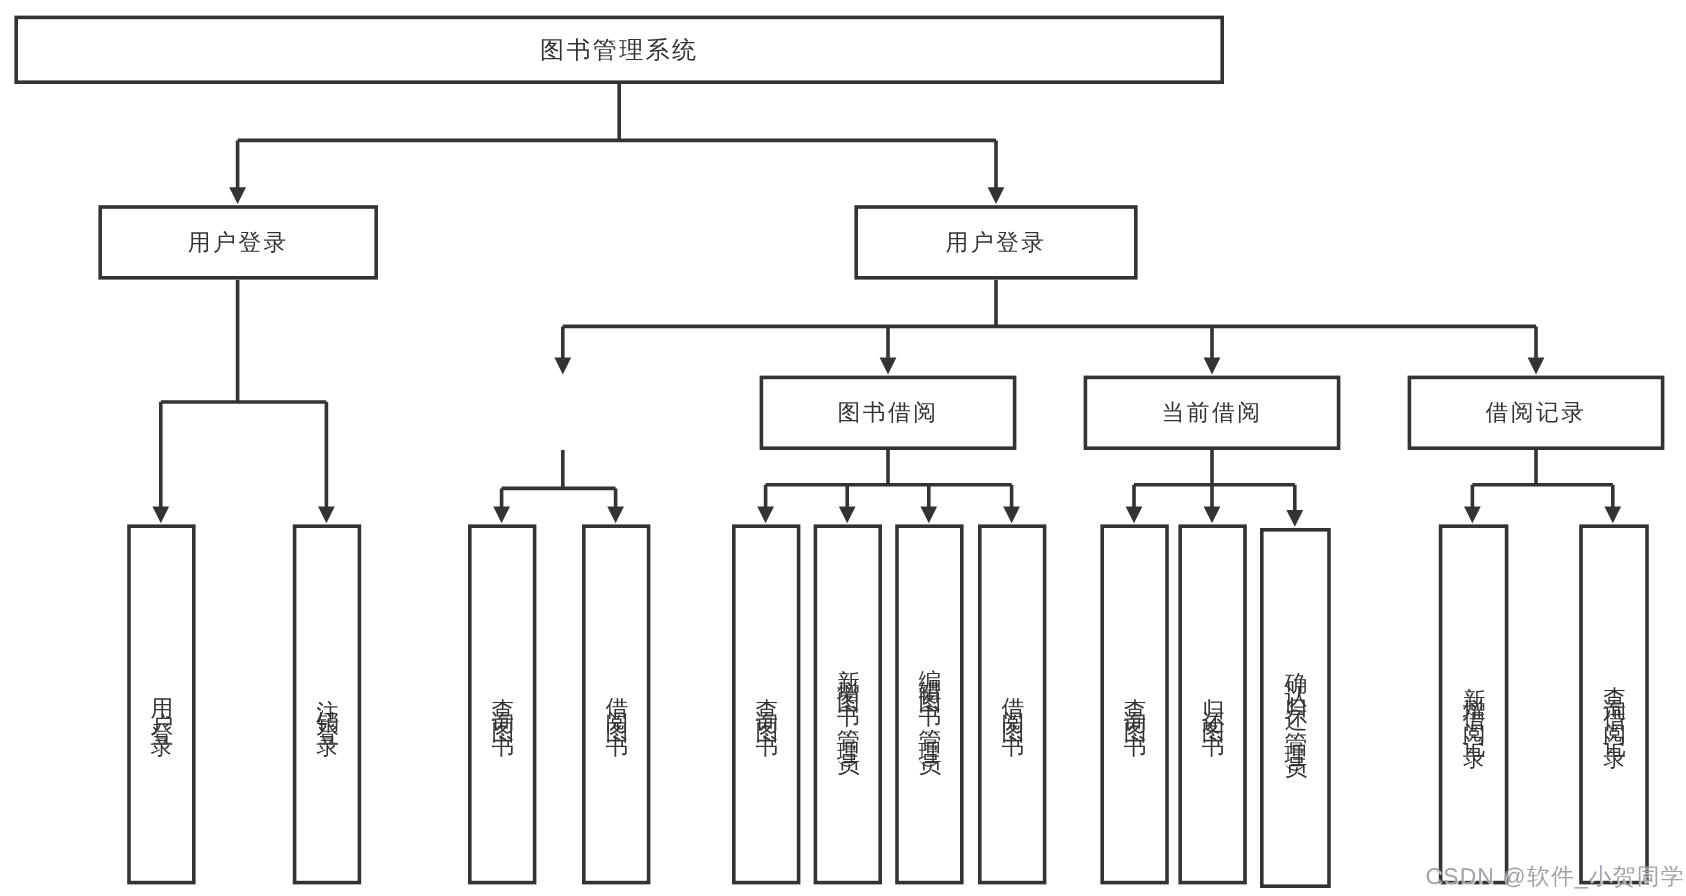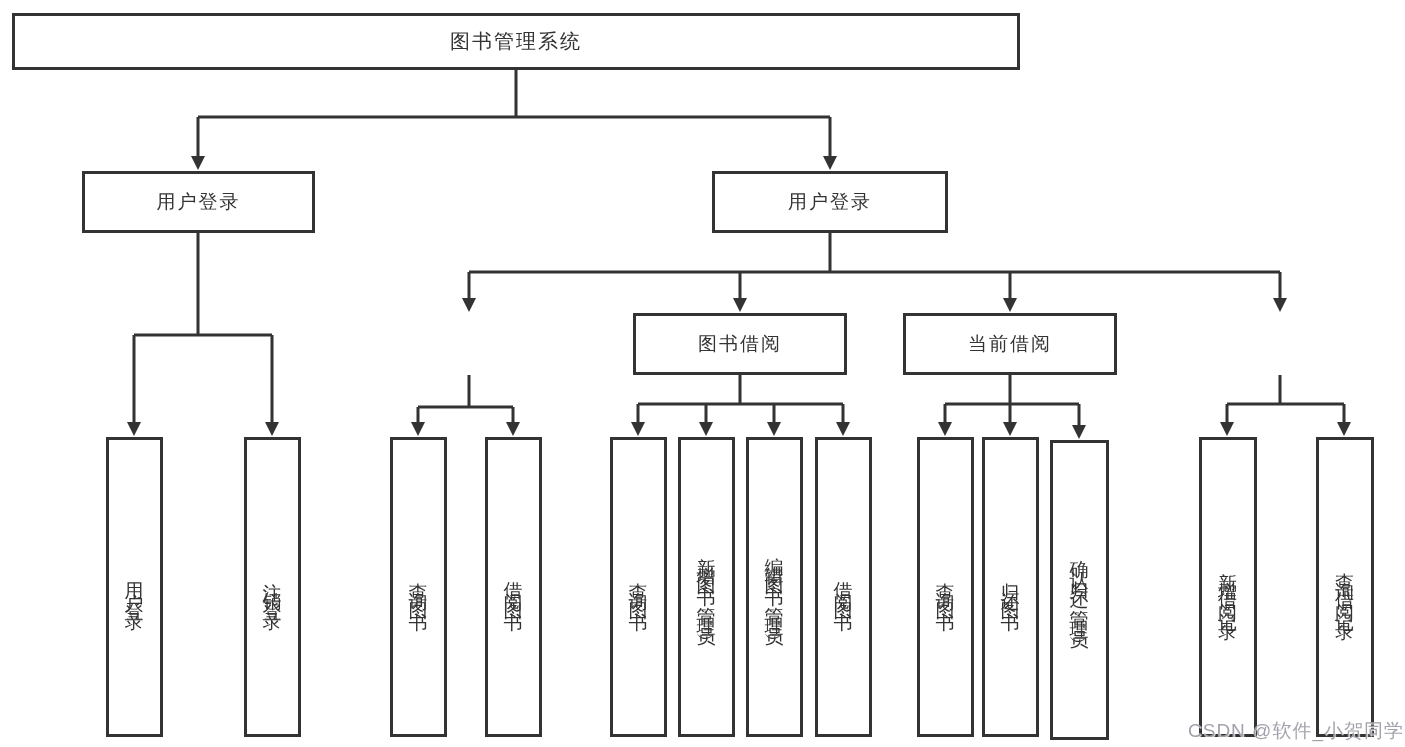--- a/index.html
+++ b/index.html
@@ -130,20 +130,23 @@
   <div class="node" style="left:712px; top:171px; width:236px; height:62px">
     <span class="lbl">用户登录</span>
   </div>
 
   <div class="node" style="left:633px; top:313px; width:214px; height:62px">
     <span class="lbl">图书借阅</span>
   </div>
   <div class="node" style="left:903px; top:313px; width:214px; height:62px">
     <span class="lbl">当前借阅</span>
   </div>
+  <div class="node" style="left:1173px; top:313px; width:214px; height:62px">
+    <span class="lbl">借阅记录</span>
+  </div>
 
   <div class="node vnode" style="left:106px; top:437px; width:57px; height:300px">
     <span class="lbl">用户登录</span>
   </div>
   <div class="node vnode" style="left:244px; top:437px; width:57px; height:300px">
     <span class="lbl">注销登录</span>
   </div>
 
   <div class="node vnode" style="left:390px; top:437px; width:57px; height:300px">
     <span class="lbl">查询图书</span>

